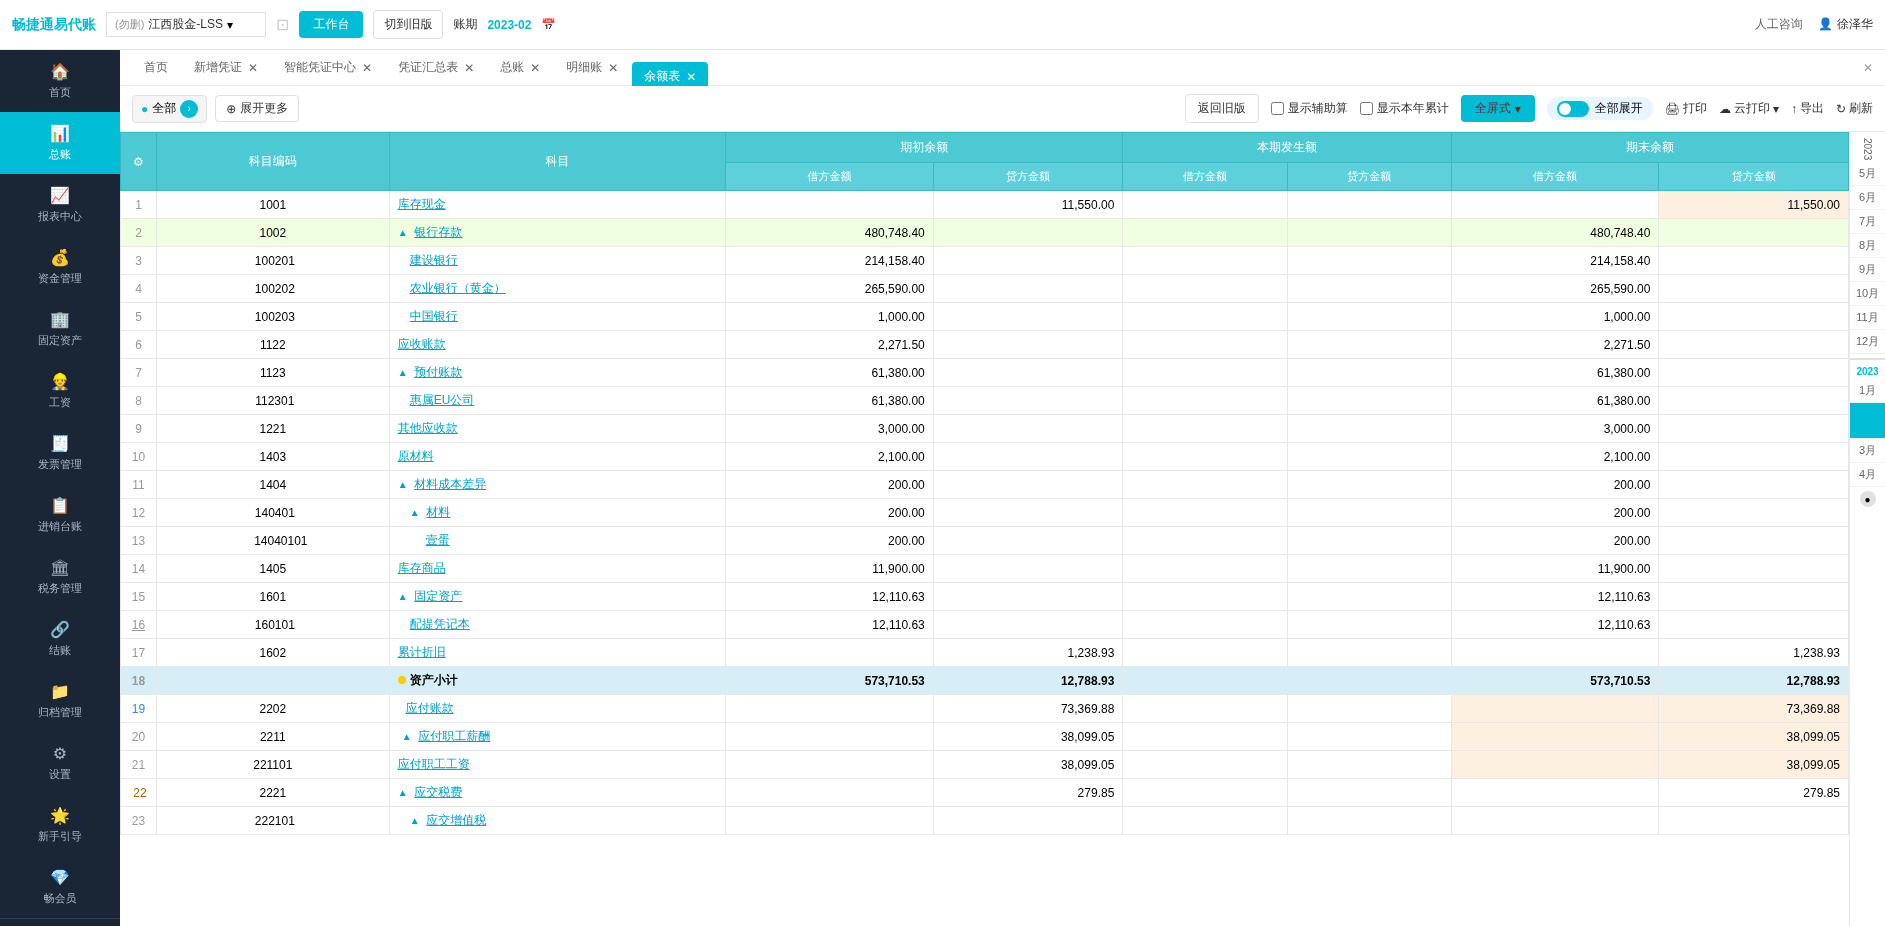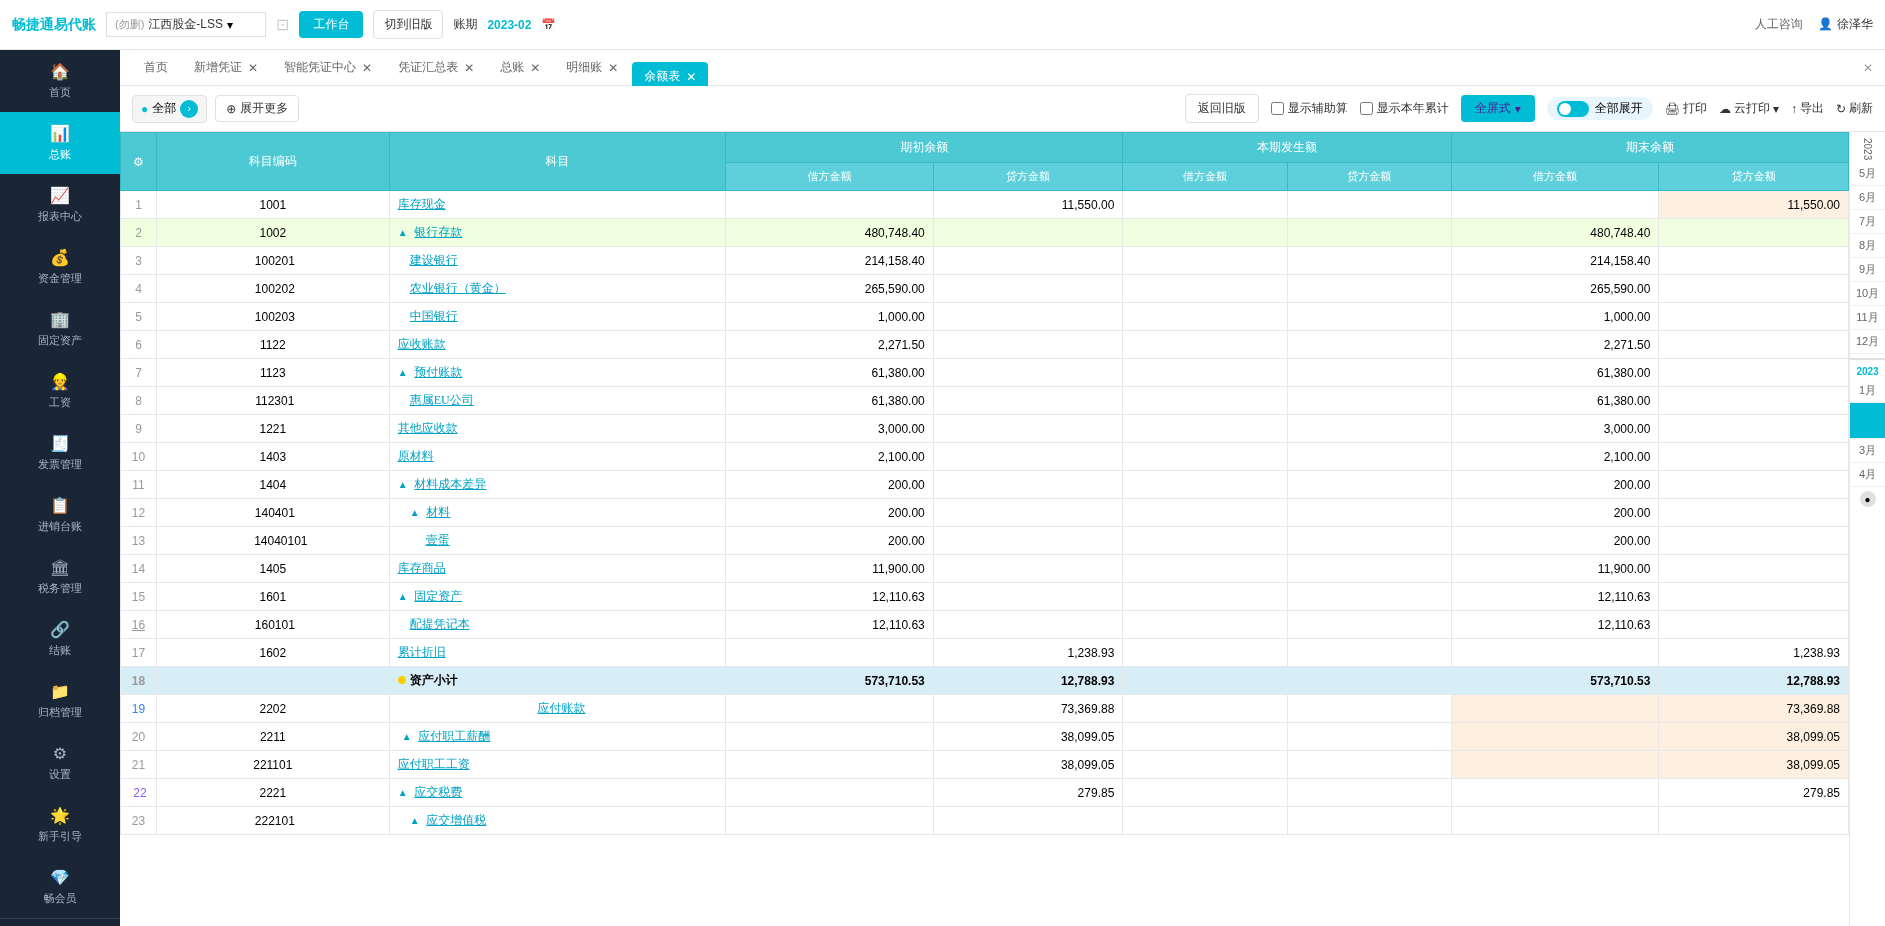--- a/index.html
+++ b/index.html
@@ -81,21 +81,21 @@
       border: 1px solid #e0e0e0; border-radius: 4px; padding: 4px 10px;
       background: #fff; cursor: pointer; color: #333;
     }
     .toolbar-right { margin-left: auto; display: flex; align-items: center; gap: 12px; }
     .return-btn {
       background: #fff; color: #333; border: 1px solid #e0e0e0;
       border-radius: 4px; padding: 5px 12px; cursor: pointer; font-size: 12px;
     }
     .checkbox-group { display: flex; align-items: center; gap: 4px; color: #333; }
     .fullscreen-btn {
-      background: #00bcd4; color: #4c1d95; border: none;
+      background: #00bcd4; color: #7f1d1d; border: none;
       border-radius: 4px; padding: 5px 14px; cursor: pointer; font-size: 12px;
       display: flex; align-items: center; gap: 4px;
     }
     .toggle-group {
       display: flex; align-items: center; gap: 6px;
       background: #e8f5fe; border-radius: 20px; padding: 3px 10px; cursor: pointer;
     }
     .toggle-switch {
       width: 32px; height: 16px; background: #00bcd4; border-radius: 8px;
       position: relative; cursor: pointer;
@@ -404,21 +404,21 @@
                 <td class="td-right">61,380.00</td>
                 <td class="td-right"></td>
                 <td class="td-right"></td>
                 <td class="td-right"></td>
                 <td class="td-right">61,380.00</td>
                 <td class="td-right"></td>
               </tr>
               <tr>
                 <td class="td-center" style="color: rgb(153, 153, 153);">8</td>
                 <td class="td-center" style="padding-left: 12px;">112301</td>
-                <td style="padding-left: 20px; font-family: Liberation Serif, serif;"><span class="td-link">惠属EU公司</span></td>
+                <td style="padding-left: 20px;"><span class="td-link">惠属EU公司</span></td>
                 <td class="td-right">61,380.00</td>
                 <td class="td-right"></td>
                 <td class="td-right"></td>
                 <td class="td-right"></td>
                 <td class="td-right">61,380.00</td>
                 <td class="td-right"></td>
               </tr>
               <tr>
                 <td class="td-center" style="color: rgb(153, 153, 153);">9</td>
                 <td class="td-center">1221</td>
@@ -525,21 +525,21 @@
                 <td class="td-right">573,710.53</td>
                 <td class="td-right">12,788.93</td>
                 <td class="td-right"></td>
                 <td class="td-right"></td>
                 <td class="td-right">573,710.53</td>
                 <td class="td-right">12,788.93</td>
               </tr>
               <tr>
                 <td class="td-center" style="color: #3b82f6;">19</td>
                 <td class="td-center">2202</td>
-                <td style="padding-left: 16px; text-align: center;"><span class="td-link">应付账款</span></td>
+                <td style="padding-left: 16px;"><span class="td-link">应付账款</span></td>
                 <td class="td-right"></td>
                 <td class="td-right">73,369.88</td>
                 <td class="td-right"></td>
                 <td class="td-right"></td>
                 <td class="td-right" style="background: rgb(253, 240, 224);"></td>
                 <td class="td-right" style="background: rgb(253, 240, 224);">73,369.88</td>
               </tr>
               <tr>
                 <td class="td-center" style="color: rgb(153, 153, 153);">20</td>
                 <td class="td-center">2211</td>
@@ -556,21 +556,21 @@
                 <td class="td-center">221101</td>
                 <td style="padding-left: 8px;"><span class="td-link">应付职工工资</span></td>
                 <td class="td-right"></td>
                 <td class="td-right">38,099.05</td>
                 <td class="td-right"></td>
                 <td class="td-right"></td>
                 <td class="td-right" style="background: rgb(253, 240, 224);"></td>
                 <td class="td-right" style="background: rgb(253, 240, 224);">38,099.05</td>
               </tr>
               <tr>
-                <td class="td-center" style="color: #8b5cf6; padding-left: 11px;">22</td>
+                <td class="td-center" style="color: #a16207; padding-left: 11px;">22</td>
                 <td class="td-center">2221</td>
                 <td style="padding-left: 8px;"><span class="expand-icon">▲ </span><span class="td-link">应交税费</span></td>
                 <td class="td-right"></td>
                 <td class="td-right">279.85</td>
                 <td class="td-right"></td>
                 <td class="td-right"></td>
                 <td class="td-right"></td>
                 <td class="td-right">279.85</td>
               </tr>
               <tr>

